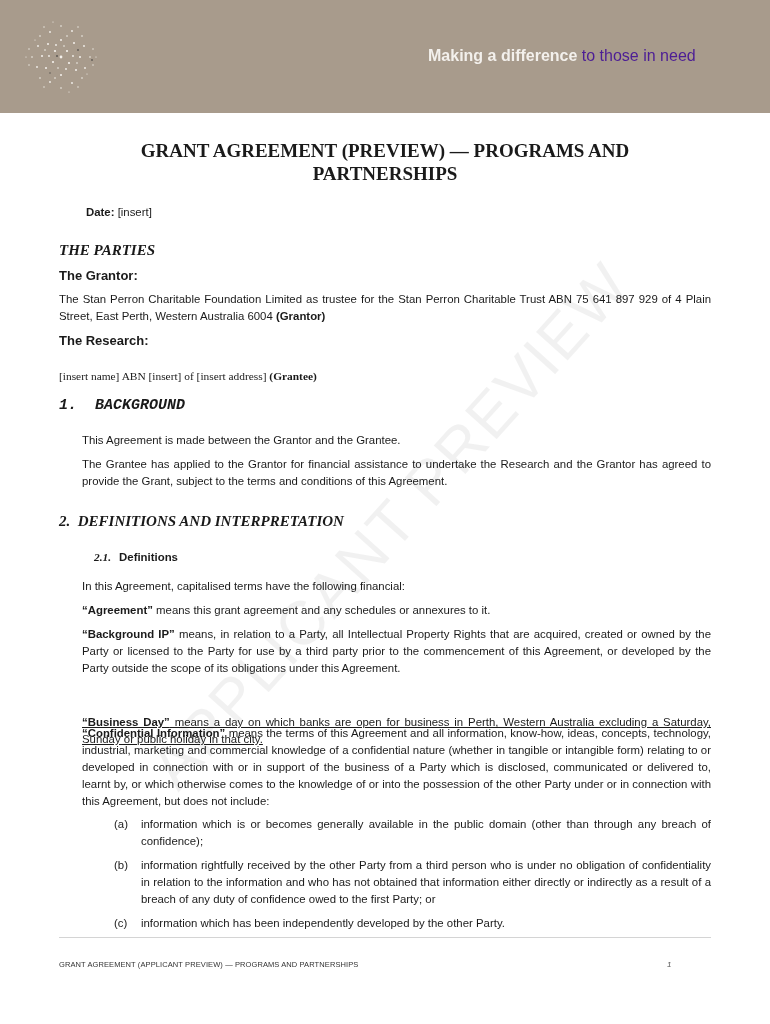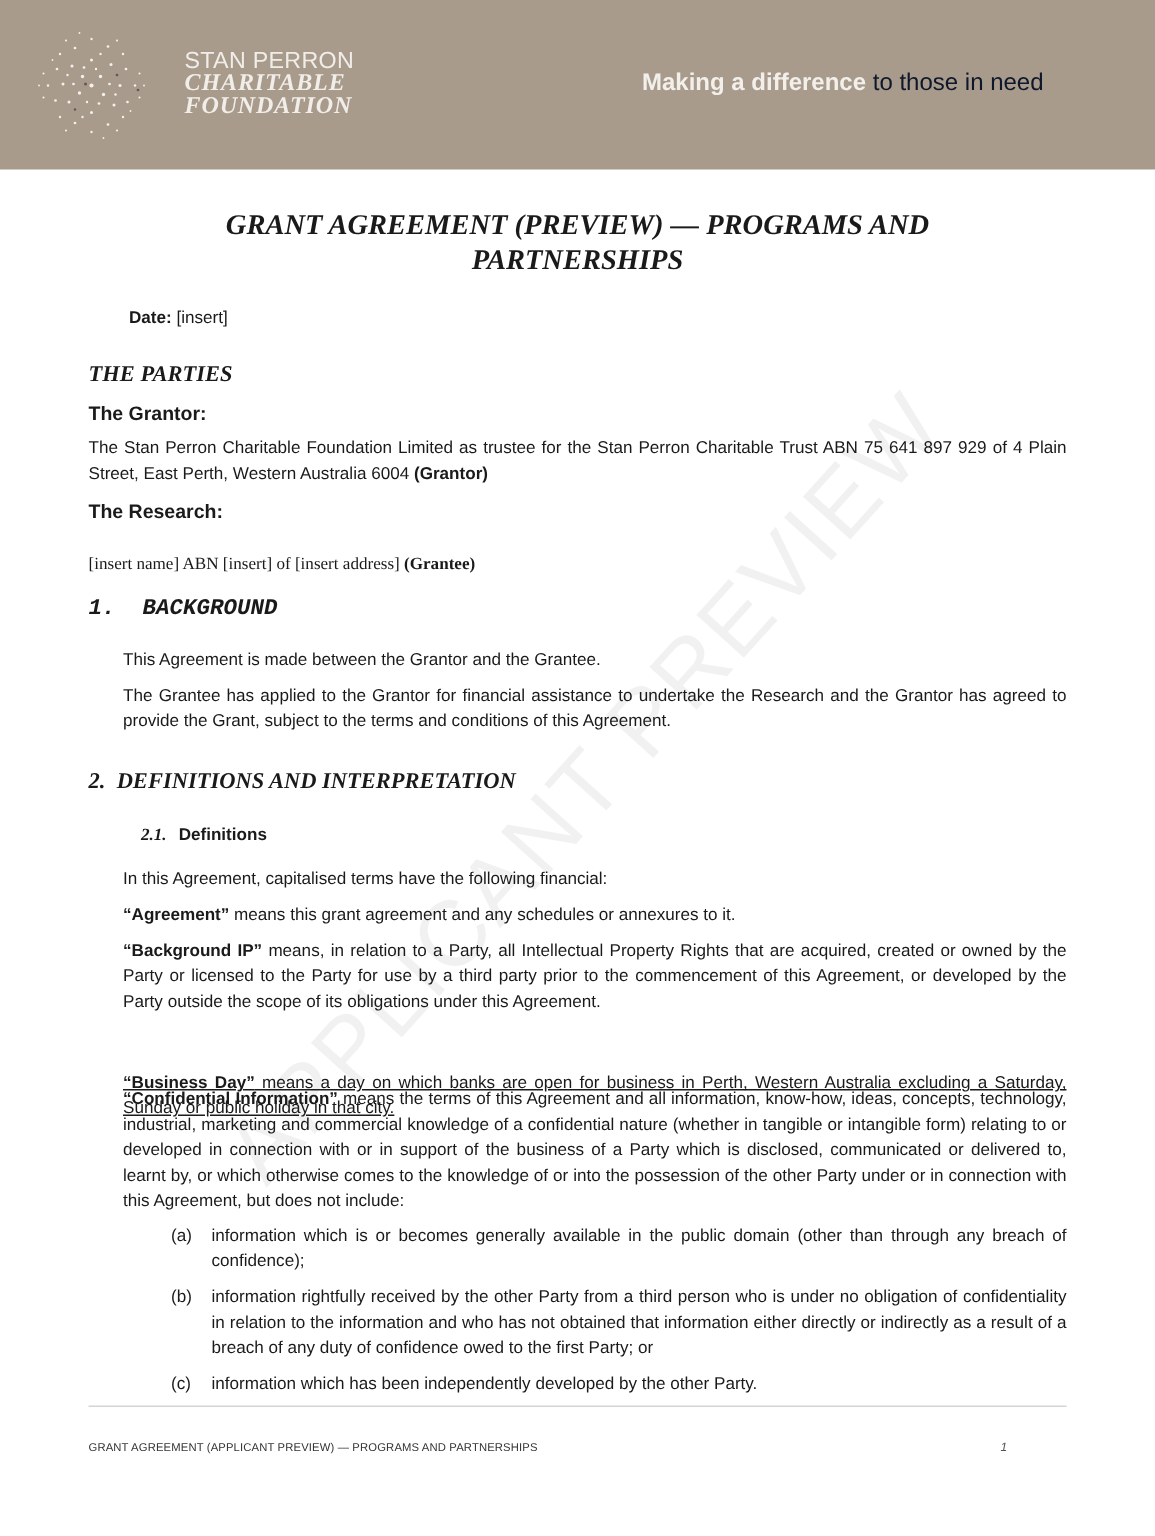--- a/index.html
+++ b/index.html
@@ -4,22 +4,22 @@
 <style>
   html, body { margin:0; padding:0; background:#ffffff; }
   body { width:770px; height:1024px; position:relative; overflow:hidden; font-family:"Liberation Sans", sans-serif; color:#1a1a1a; }
   .header { position:absolute; left:0; top:0; width:770px; height:113px; background:#a89b8c; }
   .logo-mark { position:absolute; left:20px; top:18px; width:82px; width:82px; height:78px; }
   .logo-text { position:absolute; left:123px; top:33px; color:#f1ede8; line-height:15px; }
   .logo-text .l1 { font-family:"Liberation Sans", sans-serif; font-size:15.5px; letter-spacing:0.2px; }
   .logo-text .l2 { font-family:"Liberation Serif", serif; font-style:italic; font-weight:bold; font-size:16px; letter-spacing:0.6px; }
   .tagline { position:absolute; left:428px; top:47px; font-size:16px; color:#f3f0ec; }
   .tagline b { font-weight:bold; }
-  .tagline span.light { color:#0f172a; }
-  .title { position:absolute; left:100px; top:139px; width:570px; text-align:center; font-family:"Liberation Serif", serif; font-style:italic; font-weight:bold; font-size:19px; line-height:23px; }
+  .tagline span.light { color:#4c1d95; }
+  .title { position:absolute; left:100px; top:139px; width:570px; text-align:center; font-family:"Liberation Serif", serif; font-weight:bold; font-size:19px; line-height:23px; }
   .p { position:absolute; font-size:11.4px; line-height:17px; text-align:justify; }
   .h-serif { position:absolute; font-family:"Liberation Serif", serif; font-style:italic; font-weight:bold; font-size:15px; }
   .sub { position:absolute; font-size:13px; font-weight:bold; }
   .bold { font-weight:bold; }
   .list-item { position:absolute; left:114px; width:597px; font-size:11.4px; line-height:17px; }
   .list-item .lbl { position:absolute; left:0; top:0; }
   .list-item .txt { position:absolute; left:27px; width:570px; text-align:justify; }
   .divider { position:absolute; left:59px; top:937px; width:652px; height:1px; background:#d4d4d4; }
   .footer-text { position:absolute; left:59px; top:960px; font-size:7.5px; color:#333; letter-spacing:0.1px; }
   .page-num { position:absolute; left:667px; top:960px; font-size:8px; color:#555; font-style:italic; }
@@ -85,25 +85,20 @@
         <circle cx="33" cy="4" r="0.6"></circle>
         <circle cx="49" cy="74" r="0.6"></circle>
     </g>
     <g fill="#5f5a55">
         <circle cx="37" cy="38" r="1"></circle>
         <circle cx="58" cy="32" r="0.9"></circle>
         <circle cx="30" cy="55" r="0.8"></circle>
         <circle cx="72" cy="42" r="0.9"></circle>
       </g>
   </svg>
-  <div class="logo-text">
-    <div class="l1">STAN PERRON</div>
-    <div class="l2">CHARITABLE</div>
-    <div class="l2">FOUNDATION</div>
-  </div>
   <div class="tagline"><b>Making a difference</b><span class="light"> to those in need</span></div>
 </div>
 
 <div class="watermark">APPLICANT PREVIEW</div>
 
 <div class="title">GRANT AGREEMENT (PREVIEW) — PROGRAMS AND PARTNERSHIPS</div>
 
 <div class="p" style="left:59px; top:204px;padding-left:27px;"><span class="bold">Date:</span><span> [insert]</span></div>
 
 <div class="h-serif" style="left:59px; top:242px;">THE PARTIES</div>

